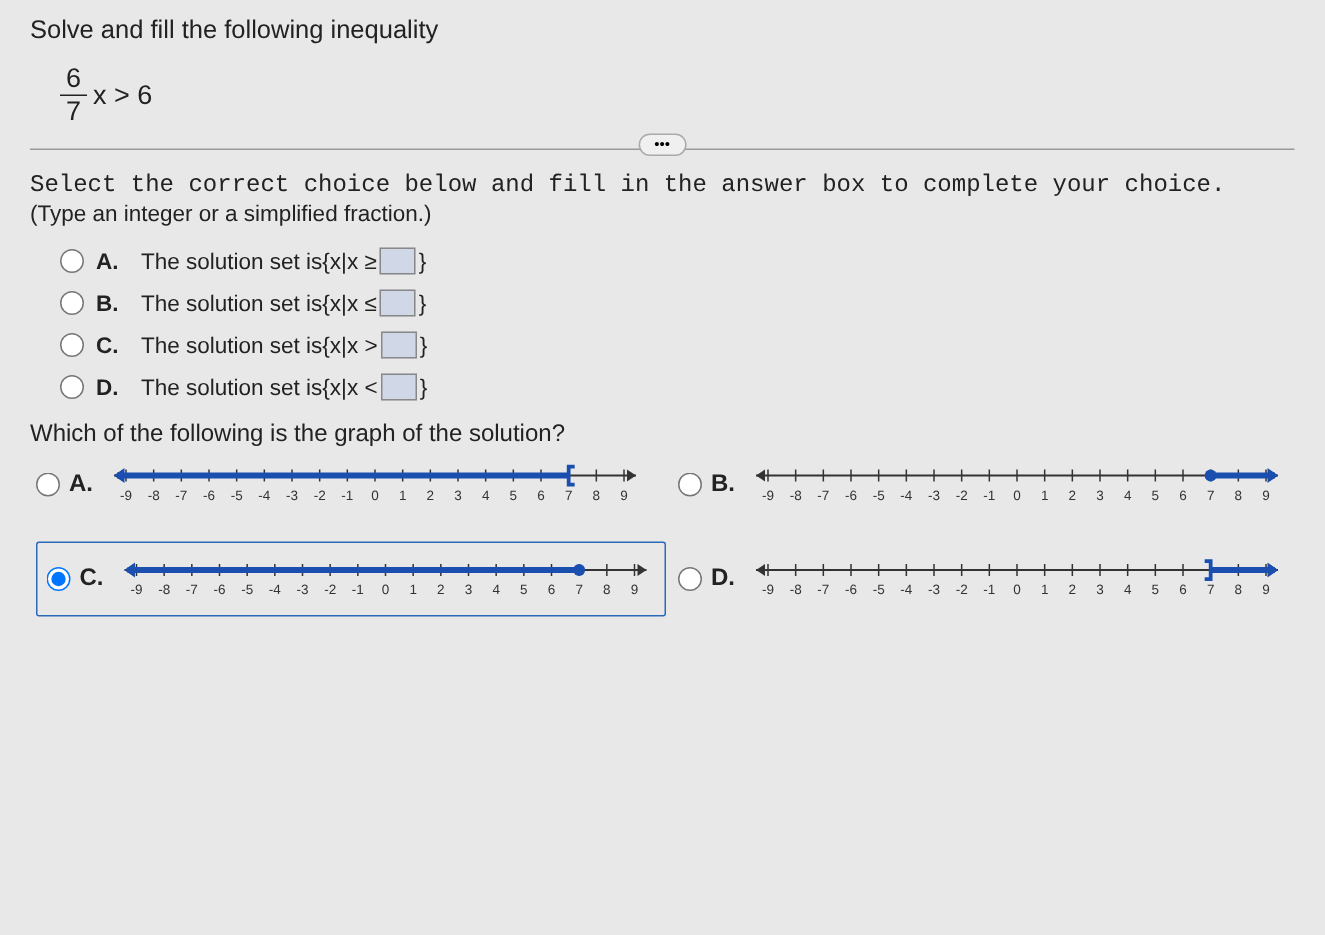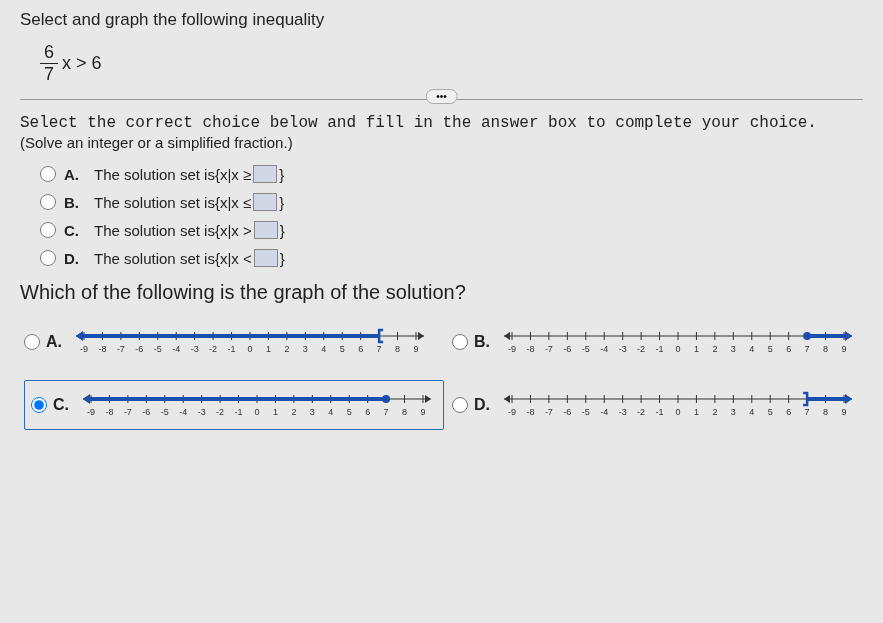--- a/index.html
+++ b/index.html
@@ -26,57 +26,57 @@
     .instruction { font-size: 16px; margin: 10px 0 2px; font-family: Liberation Mono, monospace; }
     .hint { font-size: 15px; margin-bottom: 14px; }
     .choice-row { display: flex; align-items: center; margin: 10px 0 10px 20px; font-size: 15px; }
     .choice-row input[type="radio"] { width: 16px; height: 16px; margin-right: 8px; }
     .choice-label { font-weight: bold; margin-right: 12px; min-width: 18px; }
     .answer-box {
       display: inline-block; width: 24px; height: 18px;
       background: #d0d8e8; border: 1px solid #888; vertical-align: middle;
       margin: 0 2px;
     }
-    .sub-question { font-size: 20px; margin: 14px 0 18px; }
+    .sub-question { font-size: 16px; margin: 14px 0 4px; }
     .graph-grid {
       display: grid;
       grid-template-columns: 1fr 1fr;
       gap: 18px 8px;
       padding: 0 4px;
     }
     .graph-choice { display: flex; align-items: center; position: relative; }
     .graph-choice input[type="radio"] { width: 16px; height: 16px; margin-right: 6px; flex-shrink: 0; }
     .graph-label { font-weight: bold; margin-right: 6px; min-width: 18px; }
     .selected-box {
       border: 1.5px solid #2a6ab8;
       padding: 4px 6px;
       border-radius: 2px;
     }
     svg { display: block; }
   </style>
 </head>
 <body>
 
-<div class="question-title">Select and graph the following inequality</div>
+<div class="question-title">Solve and fill the following inequality</div>
 
 <div class="fraction-expr">
   <span class="fraction">
     <span class="fraction-num">6</span>
     <span class="fraction-den">7</span>
   </span>
   <span>x &gt; 6</span>
 </div>
 
 <div class="divider-wrap">
   <hr class="divider">
   <button class="collapse-btn">•••</button>
 </div>
 
 <div class="instruction">Select the correct choice below and fill in the answer box to complete your choice.</div>
-<div class="hint">(Solve an integer or a simplified fraction.)</div>
+<div class="hint">(Type an integer or a simplified fraction.)</div>
 
 <div class="choice-row">
   <input type="radio" name="sol" style="">
   <span class="choice-label">A.</span>
   <span>The solution set is </span>
   <span>{x|x ≥ </span>
   <span class="answer-box"></span>
   <span>}</span>
 </div>
 

